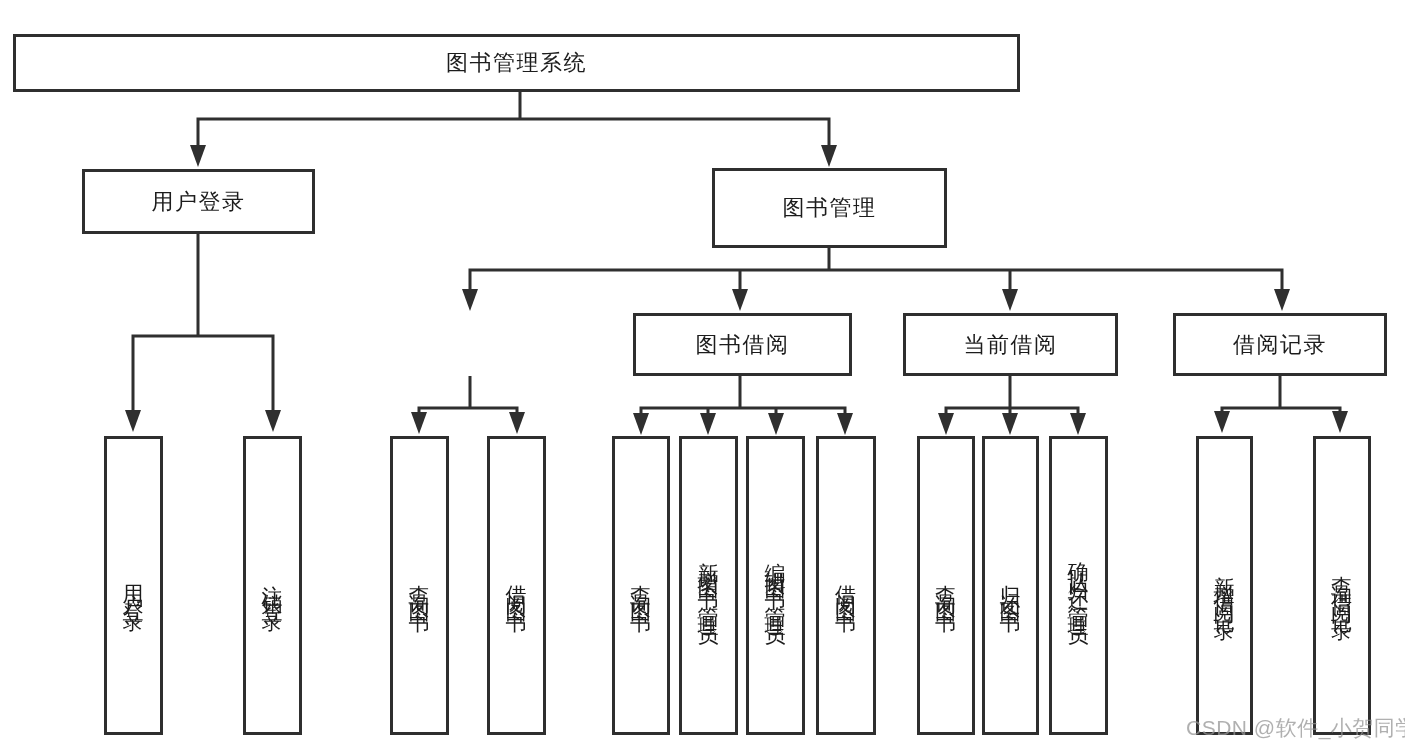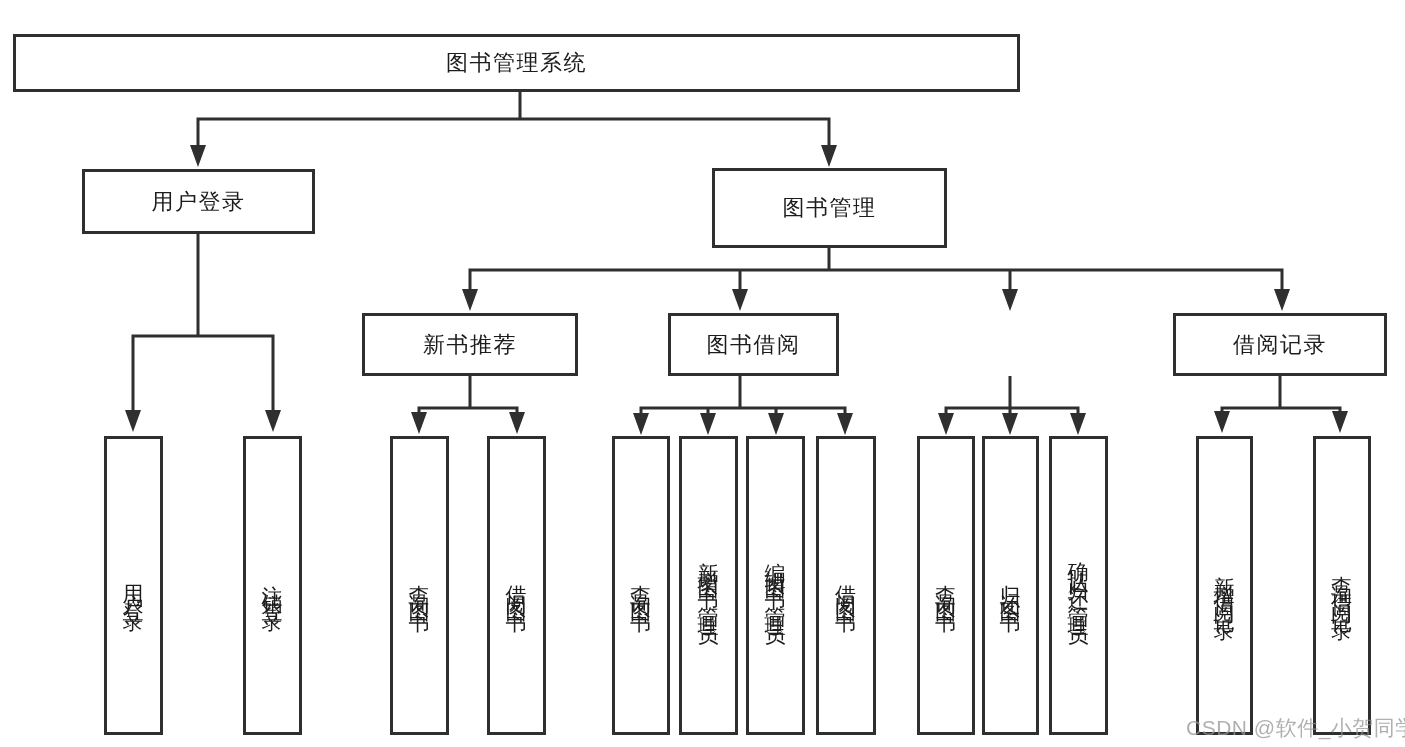--- a/index.html
+++ b/index.html
@@ -101,22 +101,22 @@
     <path class="wire" d="M1280 376 V409.5 M1220.5 408 H1341.5 M1222 408 V412 M1340 408 V412"></path>
     <polygon class="arrow" points="1214,411 1230,411 1222,433"></polygon>
     <polygon class="arrow" points="1332,411 1348,411 1340,433"></polygon>
   </svg>
 
   <div class="box-h" style="left:13px; top:10px; width:1007px; height:58px;margin-top:24px;">图书管理系统</div>
 
   <div class="box-h" style="left:82px; top:169px; width:233px; height:65px;">用户登录</div>
   <div class="box-h" style="left:712px; top:168px; width:235px; height:80px;">图书管理</div>
 
-  <div class="box-h" style="left:362px; top:313px; width:216px; height:63px;">新书推荐</div>
-  <div class="box-h" style="left:668px; top:313px; width:171px; height:63px;">图书借阅</div>
+  <div class="box-h" style="left:633px; top:313px; width:219px; height:63px;">图书借阅</div>
+  <div class="box-h" style="left:903px; top:313px; width:215px; height:63px;">当前借阅</div>
   <div class="box-h" style="left:1173px; top:313px; width:214px; height:63px;">借阅记录</div>
 
   <div class="box-v" style="left:104px; width:59px;">用户登录</div>
   <div class="box-v" style="left:243px; width:59px;">注销登录</div>
 
   <div class="box-v" style="left:390px; width:59px;">查询图书</div>
   <div class="box-v" style="left:487px; width:59px;">借阅图书</div>
 
   <div class="box-v" style="left:612px; width:58px;">查询图书</div>
   <div class="box-v" style="left:679px; width:59px;">新增图书（管理员）</div>

